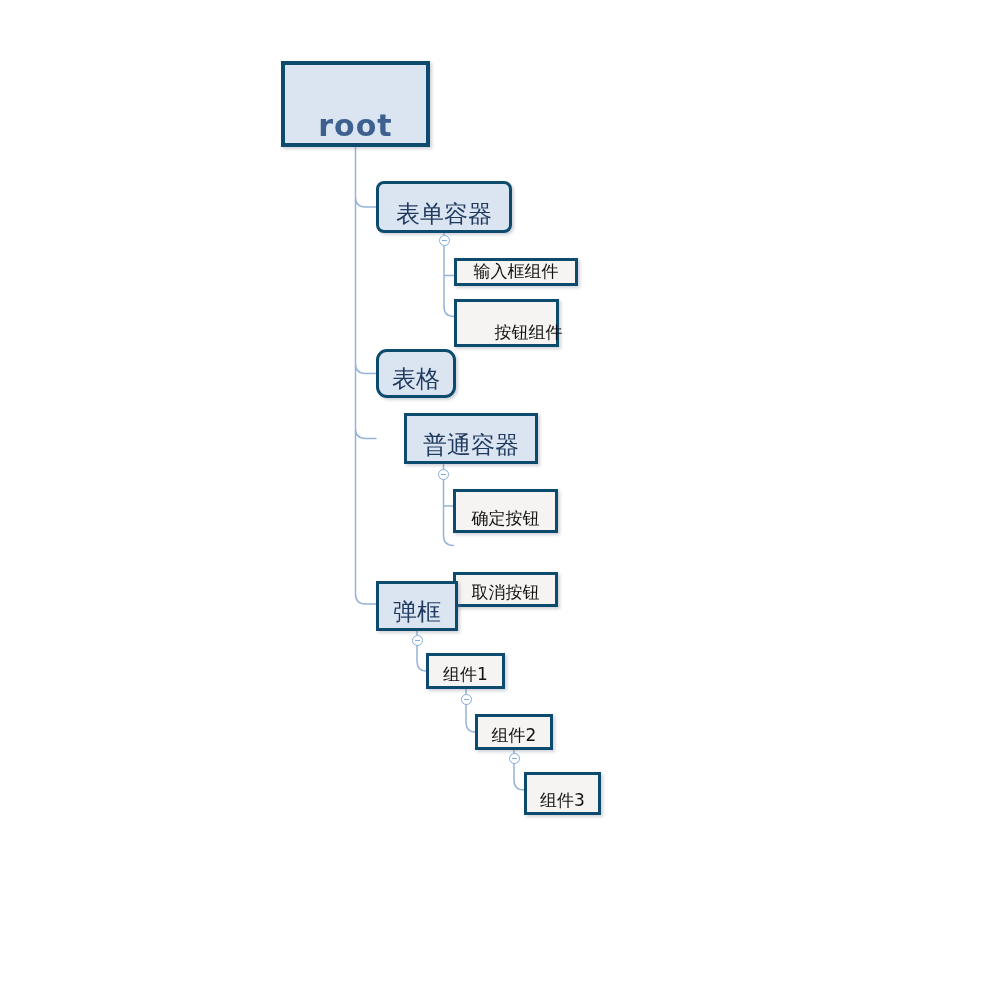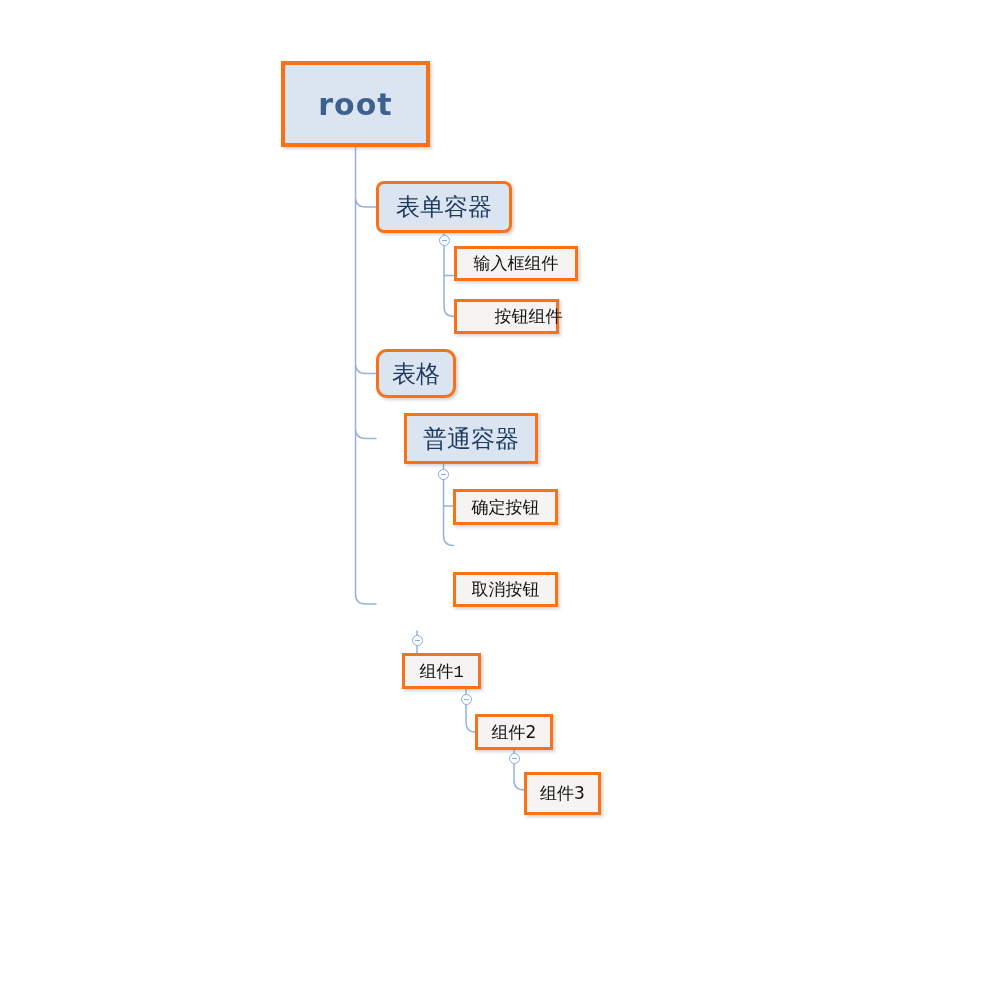--- a/index.html
+++ b/index.html
@@ -16,24 +16,24 @@
   }
   svg.connectors {
     position: absolute;
     left: 0; top: 0;
     width: 992px; height: 989px;
     z-index: 1;
   }
   .node {
     position: absolute;
     display: flex;
-    align-items: center;
+    align-items: flex-end;
     justify-content: center;
     background: #dbe5f1;
-    border: 3px solid #f97316;
+    border: 3px solid #0c4a6e;
     box-shadow: 2px 2px 3px rgba(120,130,150,0.35);
     z-index: 2;
     cursor: default;
     white-space: nowrap;
   }
   .node.lvl0 {
     border-width: 4px;
     font-size: 30px;
     font-weight: bold;
     color: #3d608f;
@@ -92,46 +92,49 @@
   </svg>
 
   <div class="node lvl0" style="left:281px; top:61px; width:149px; height:86px;">
     <span>root</span>
   </div>
 
   <div class="node lvl1" style="left:376px; top:181px; width:136px; height:52px;border-radius:8px;">
     <span>表单容器</span>
   </div>
 
-  <div class="node leaf" style="left:454px; top:246px; width:124px; height:35px;">
+  <div class="node leaf" style="left:454px; top:258px; width:124px; height:28px;">
     <span>输入框组件</span>
   </div>
 
-  <div class="node leaf" style="left:454px; top:299px; width:105px; height:35px;padding-left:44px;">
+  <div class="node leaf" style="left:454px; top:299px; width:105px; height:48px;padding-left:44px;">
     <span>按钮组件</span>
   </div>
 
   <div class="node lvl1" style="left:376px; top:349px; width:80px; height:49px;border-radius:11px;">
     <span>表格</span>
   </div>
 
   <div class="node lvl1" style="left:376px; top:413px; width:134px; height:51px;margin-left:28px;">
     <span>普通容器</span>
   </div>
 
-  <div class="node leaf" style="left:453px; top:489px; width:105px; height:36px;">
+  <div class="node leaf" style="left:453px; top:489px; width:105px; height:44px;">
     <span>确定按钮</span>
   </div>
 
   <div class="node leaf" style="left:453px; top:528px; width:105px; height:35px;margin-top:44px;">
     <span>取消按钮</span>
   </div>
 
+  <div class="node lvl1" style="left:376px; top:581px; width:82px; height:50px;">
+    <span>弹框</span>
+  </div>
 
-  <div class="node leaf" style="left:402px; top:653px; width:79px; height:36px;font-family:Liberation Mono, monospace;">
+  <div class="node leaf" style="left:426px; top:653px; width:79px; height:36px;">
     <span>组件1</span>
   </div>
 
   <div class="node leaf" style="left:475px; top:714px; width:78px; height:36px;">
     <span>组件2</span>
   </div>
 
   <div class="node leaf" style="left:524px; top:772px; width:77px; height:43px;">
     <span>组件3</span>
   </div>

